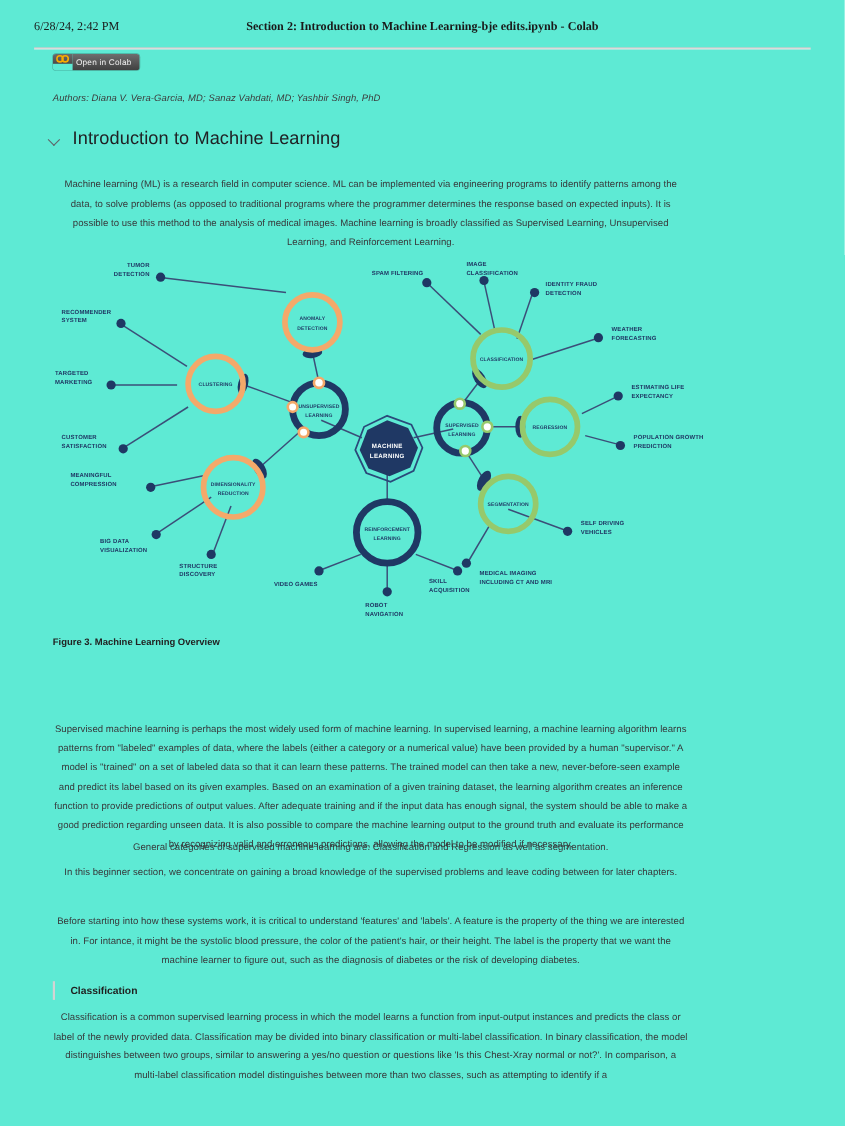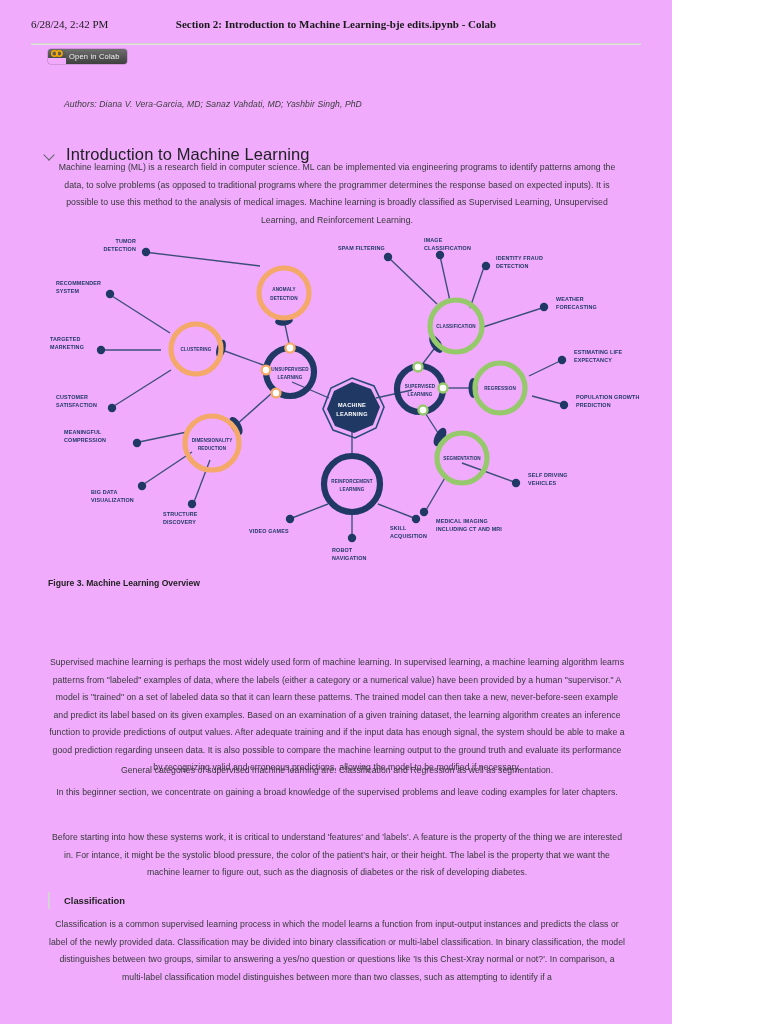--- a/index.html
+++ b/index.html
@@ -5,22 +5,22 @@
   * { box-sizing: border-box; }
   html, body {
     margin: 0; padding: 0;
     width: 768px; height: 1024px;
     background: #ffffff;
     font-family: "Liberation Sans", sans-serif;
     overflow: hidden;
   }
   .page {
     position: relative;
-    width: 672px; height: 1024px;
-    background: #f0abfc;
+    width: 768px; height: 1024px;
+    background: #5eead4;
   }
 
   
   .print-header {
     position: absolute;
     top: 18px; left: 0; right: 0;
     height: 18px;
     font-family: "Liberation Serif", serif;
     font-size: 11px;
     color: #1a1a1a;
@@ -69,26 +69,25 @@
     font-size: 7.5px;
     line-height: 15px;
     padding: 0 7px 0 3px;
     letter-spacing: .2px;
     white-space: nowrap;
   }
 
   
   .authors {
     position: absolute;
-    left: 48px; top: 99px;
+    left: 48px; top: 84px;
     font-size: 8.6px;
     font-style: italic;
     color: #3c3c3c;
     letter-spacing: .1px;
-    margin-left: 16px;
   }
 
   
   .section-head {
     position: absolute;
     display: flex; align-items: center;
     gap: 11px;
     color: #202124;
     cursor: pointer;
   }
@@ -196,21 +195,21 @@
       <svg class="cb-logo" viewBox="0 0 24 18" xmlns="http://www.w3.org/2000/svg">
         <circle cx="7" cy="9" r="5.6" fill="none" stroke="#F9AB00" stroke-width="3"></circle>
         <circle cx="16.5" cy="9" r="5.6" fill="none" stroke="#F9AB00" stroke-width="3"></circle>
       </svg>
     </span>
     <span class="cb-right">Open in Colab</span>
   </div>
 
   <div class="authors">Authors: Diana V. Vera-Garcia, MD; Sanaz Vahdati, MD; Yashbir Singh, PhD</div>
 
-  <div class="section-head" style="left:44px; top:117px;margin-top:28px;">
+  <div class="section-head" style="left:44px; top:117px;">
     <span class="chev"></span>
     <span class="sh-text">Introduction to Machine Learning</span>
   </div>
 
   <div class="body-text" style="left:48px; top:159px; width:578px;">Machine learning (ML) is a research field in computer science. ML can be implemented via engineering programs to identify patterns among the data, to solve problems (as opposed to traditional programs where the programmer determines the response based on expected inputs). It is possible to use this method to the analysis of medical images. Machine learning is broadly classified as Supervised Learning, Unsupervised Learning, and Reinforcement Learning.</div>
 
   <div class="figure-wrap">
     <svg viewBox="0 0 640 340" xmlns="http://www.w3.org/2000/svg">
       <defs>
         <style>
@@ -387,21 +386,21 @@
       <text class="lbl lbl-out" x="346" y="300">SKILL</text>
       <text class="lbl lbl-out" x="346" y="308">ACQUISITION</text>
     </svg>
   </div>
 
   <div class="fig-caption">Figure 3. Machine Learning Overview</div>
 
 
   <div class="body-text" style="left:48px; top:654px; width:578px;">Supervised machine learning is perhaps the most widely used form of machine learning. In supervised learning, a machine learning algorithm learns patterns from "labeled" examples of data, where the labels (either a category or a numerical value) have been provided by a human "supervisor." A model is "trained" on a set of labeled data so that it can learn these patterns. The trained model can then take a new, never-before-seen example and predict its label based on its given examples. Based on an examination of a given training dataset, the learning algorithm creates an inference function to provide predictions of output values. After adequate training and if the input data has enough signal, the system should be able to make a good prediction regarding unseen data. It is also possible to compare the machine learning output to the ground truth and evaluate its performance by recognizing valid and erroneous predictions, allowing the model to be modified if necessary.</div>
   <div class="body-text" style="left:48px; top:762px; width:578px;">General categories of supervised machine learning are: Classification and Regression as well as segmentation.</div>
-  <div class="body-text" style="left:48px; top:784px; width:578px;">In this beginner section, we concentrate on gaining a broad knowledge of the supervised problems and leave coding examples for later chapters.</div>
+  <div class="body-text" style="left:48px; top:784px; width:578px;">In this beginner section, we concentrate on gaining a broad knowledge of the supervised problems and leave coding between for later chapters.</div>
   <div class="body-text" style="left:48px; top:829px; width:578px;">Before starting into how these systems work, it is critical to understand 'features' and 'labels'. A feature is the property of the thing we are interested in. For intance, it might be the systolic blood pressure, the color of the patient's hair, or their height. The label is the property that we want the machine learner to figure out, such as the diagnosis of diabetes or the risk of developing diabetes.</div>
 
   <div class="sub-head">
     <span class="bar"></span>
     <span class="sh2-text">Classification</span>
   </div>
 
   <div class="body-text" style="left:48px; top:916px; width:578px;">Classification is a common supervised learning process in which the model learns a function from input-output instances and predicts the class or label of the newly provided data. Classification may be divided into binary classification or multi-label classification. In binary classification, the model distinguishes between two groups, similar to answering a yes/no question or questions like 'Is this Chest-Xray normal or not?'. In comparison, a multi-label classification model distinguishes between more than two classes, such as attempting to identify if a</div>
 
 

